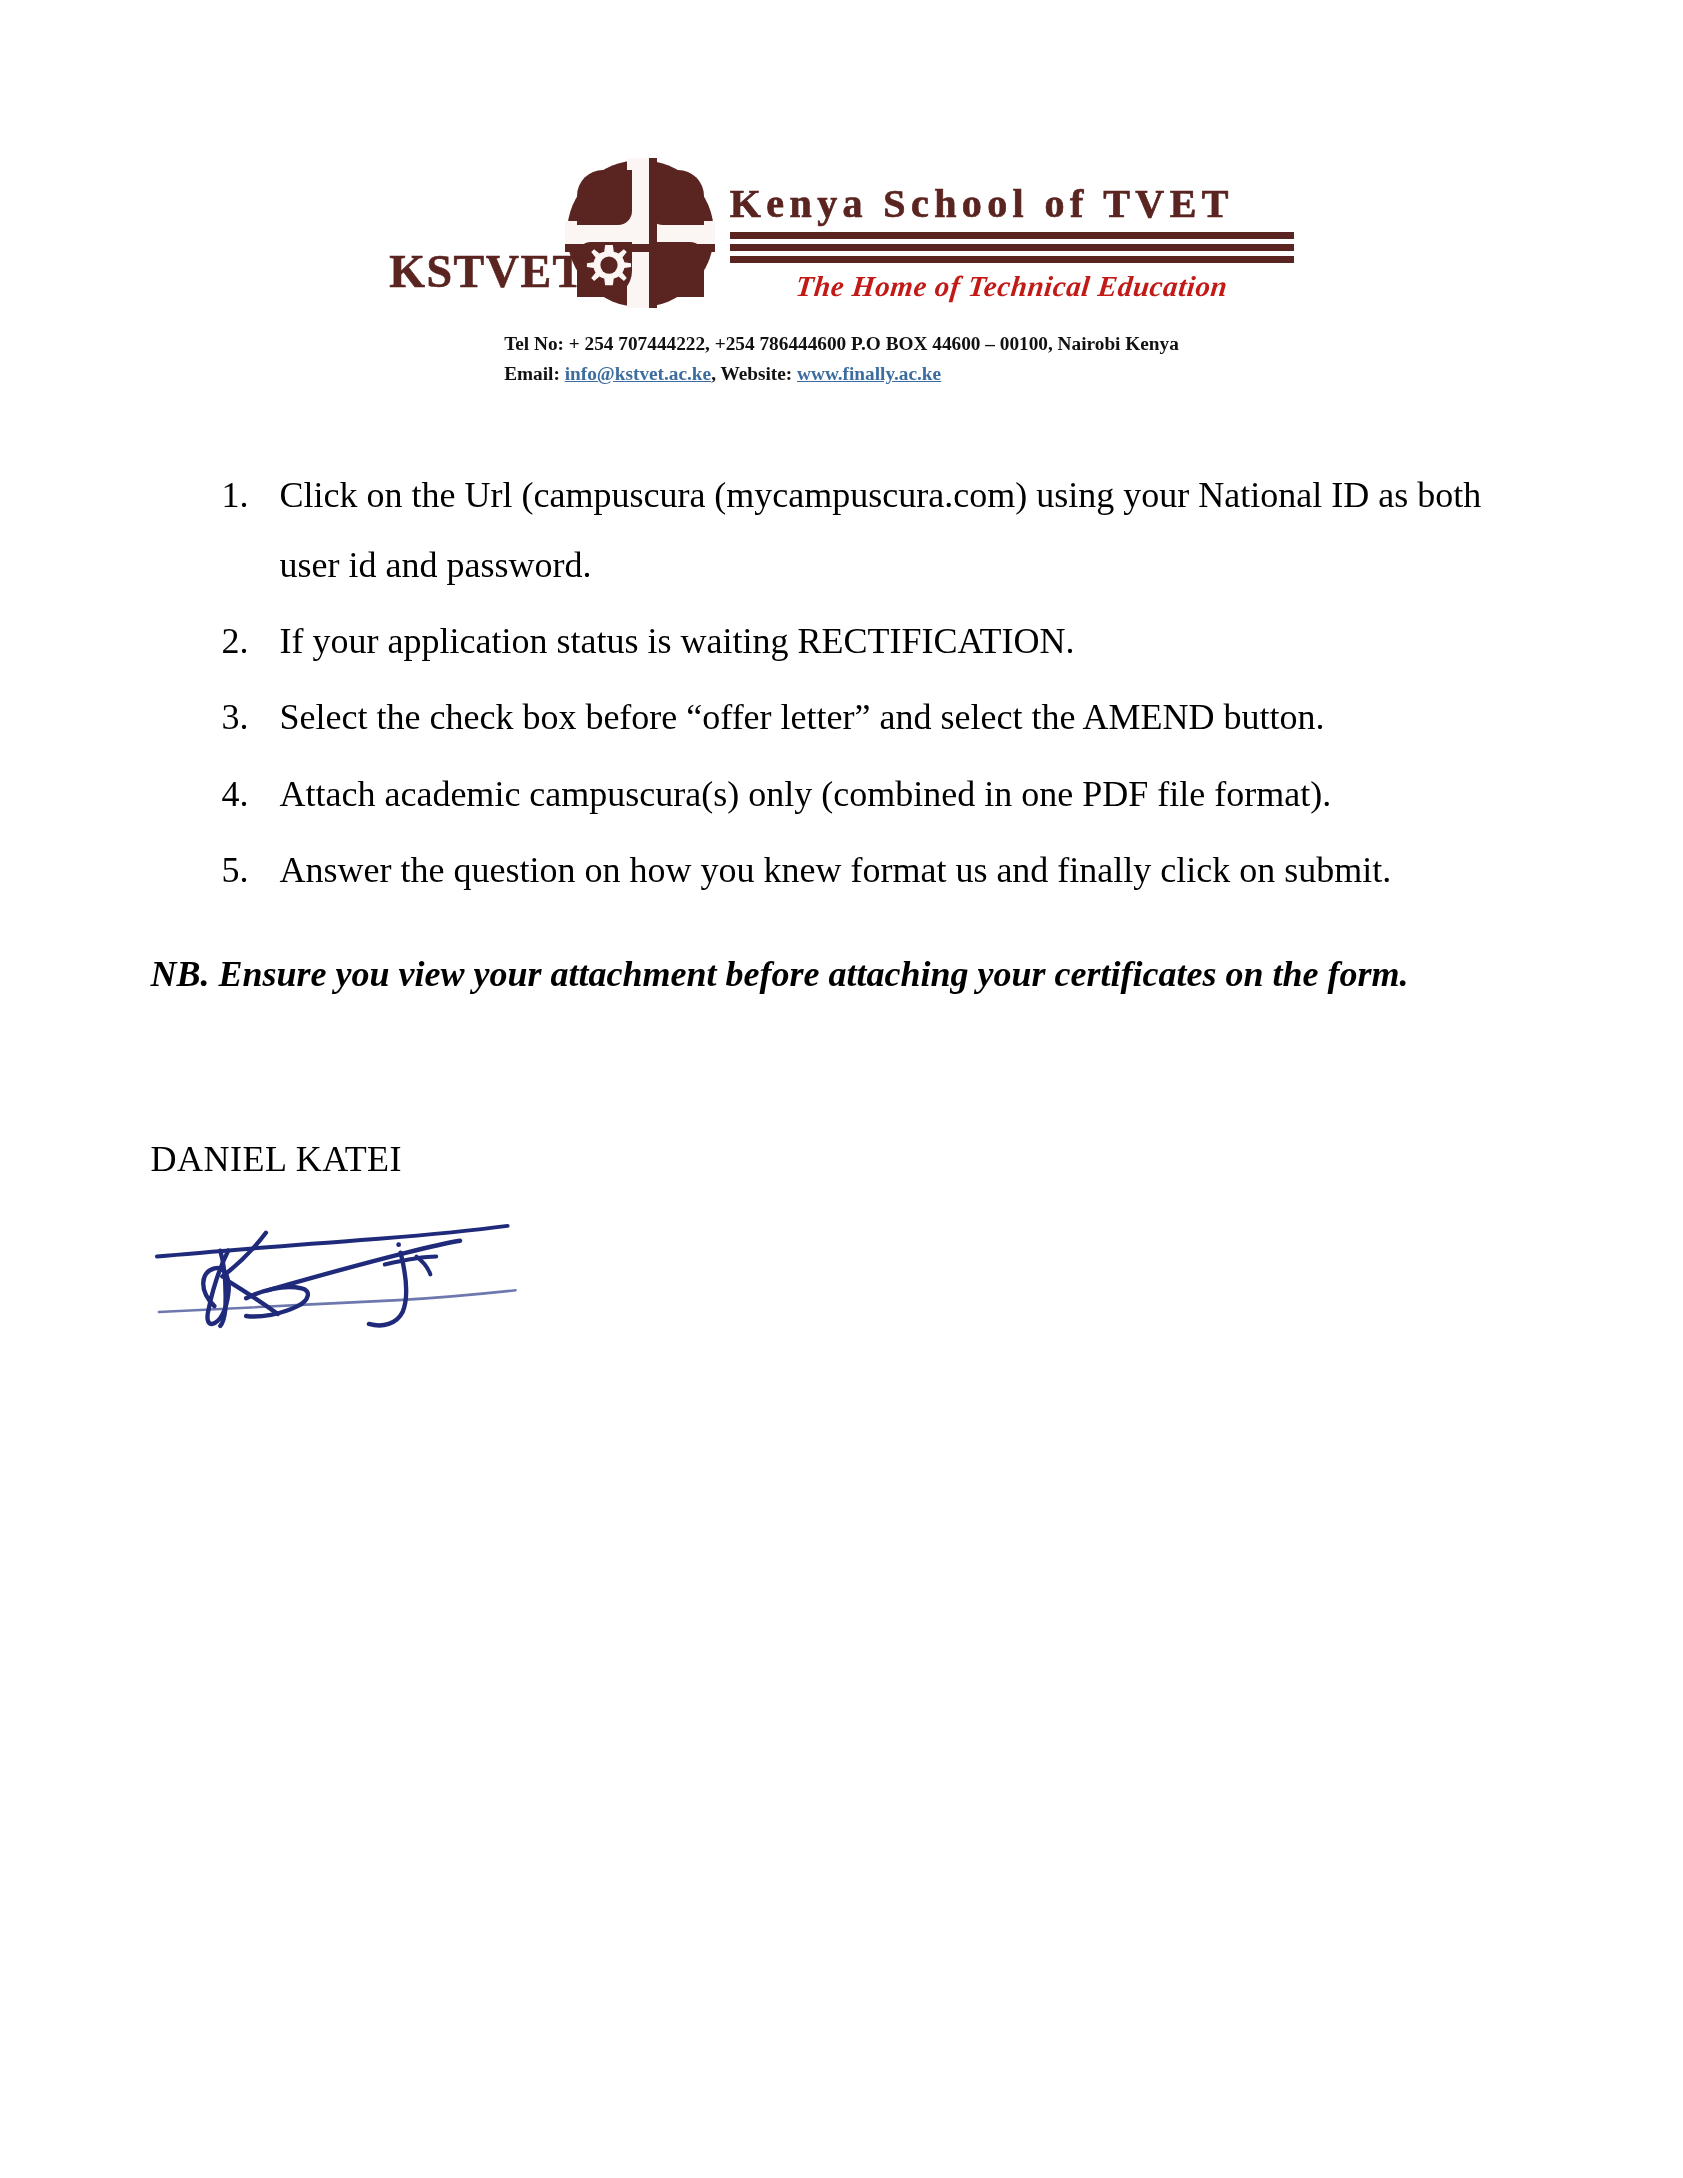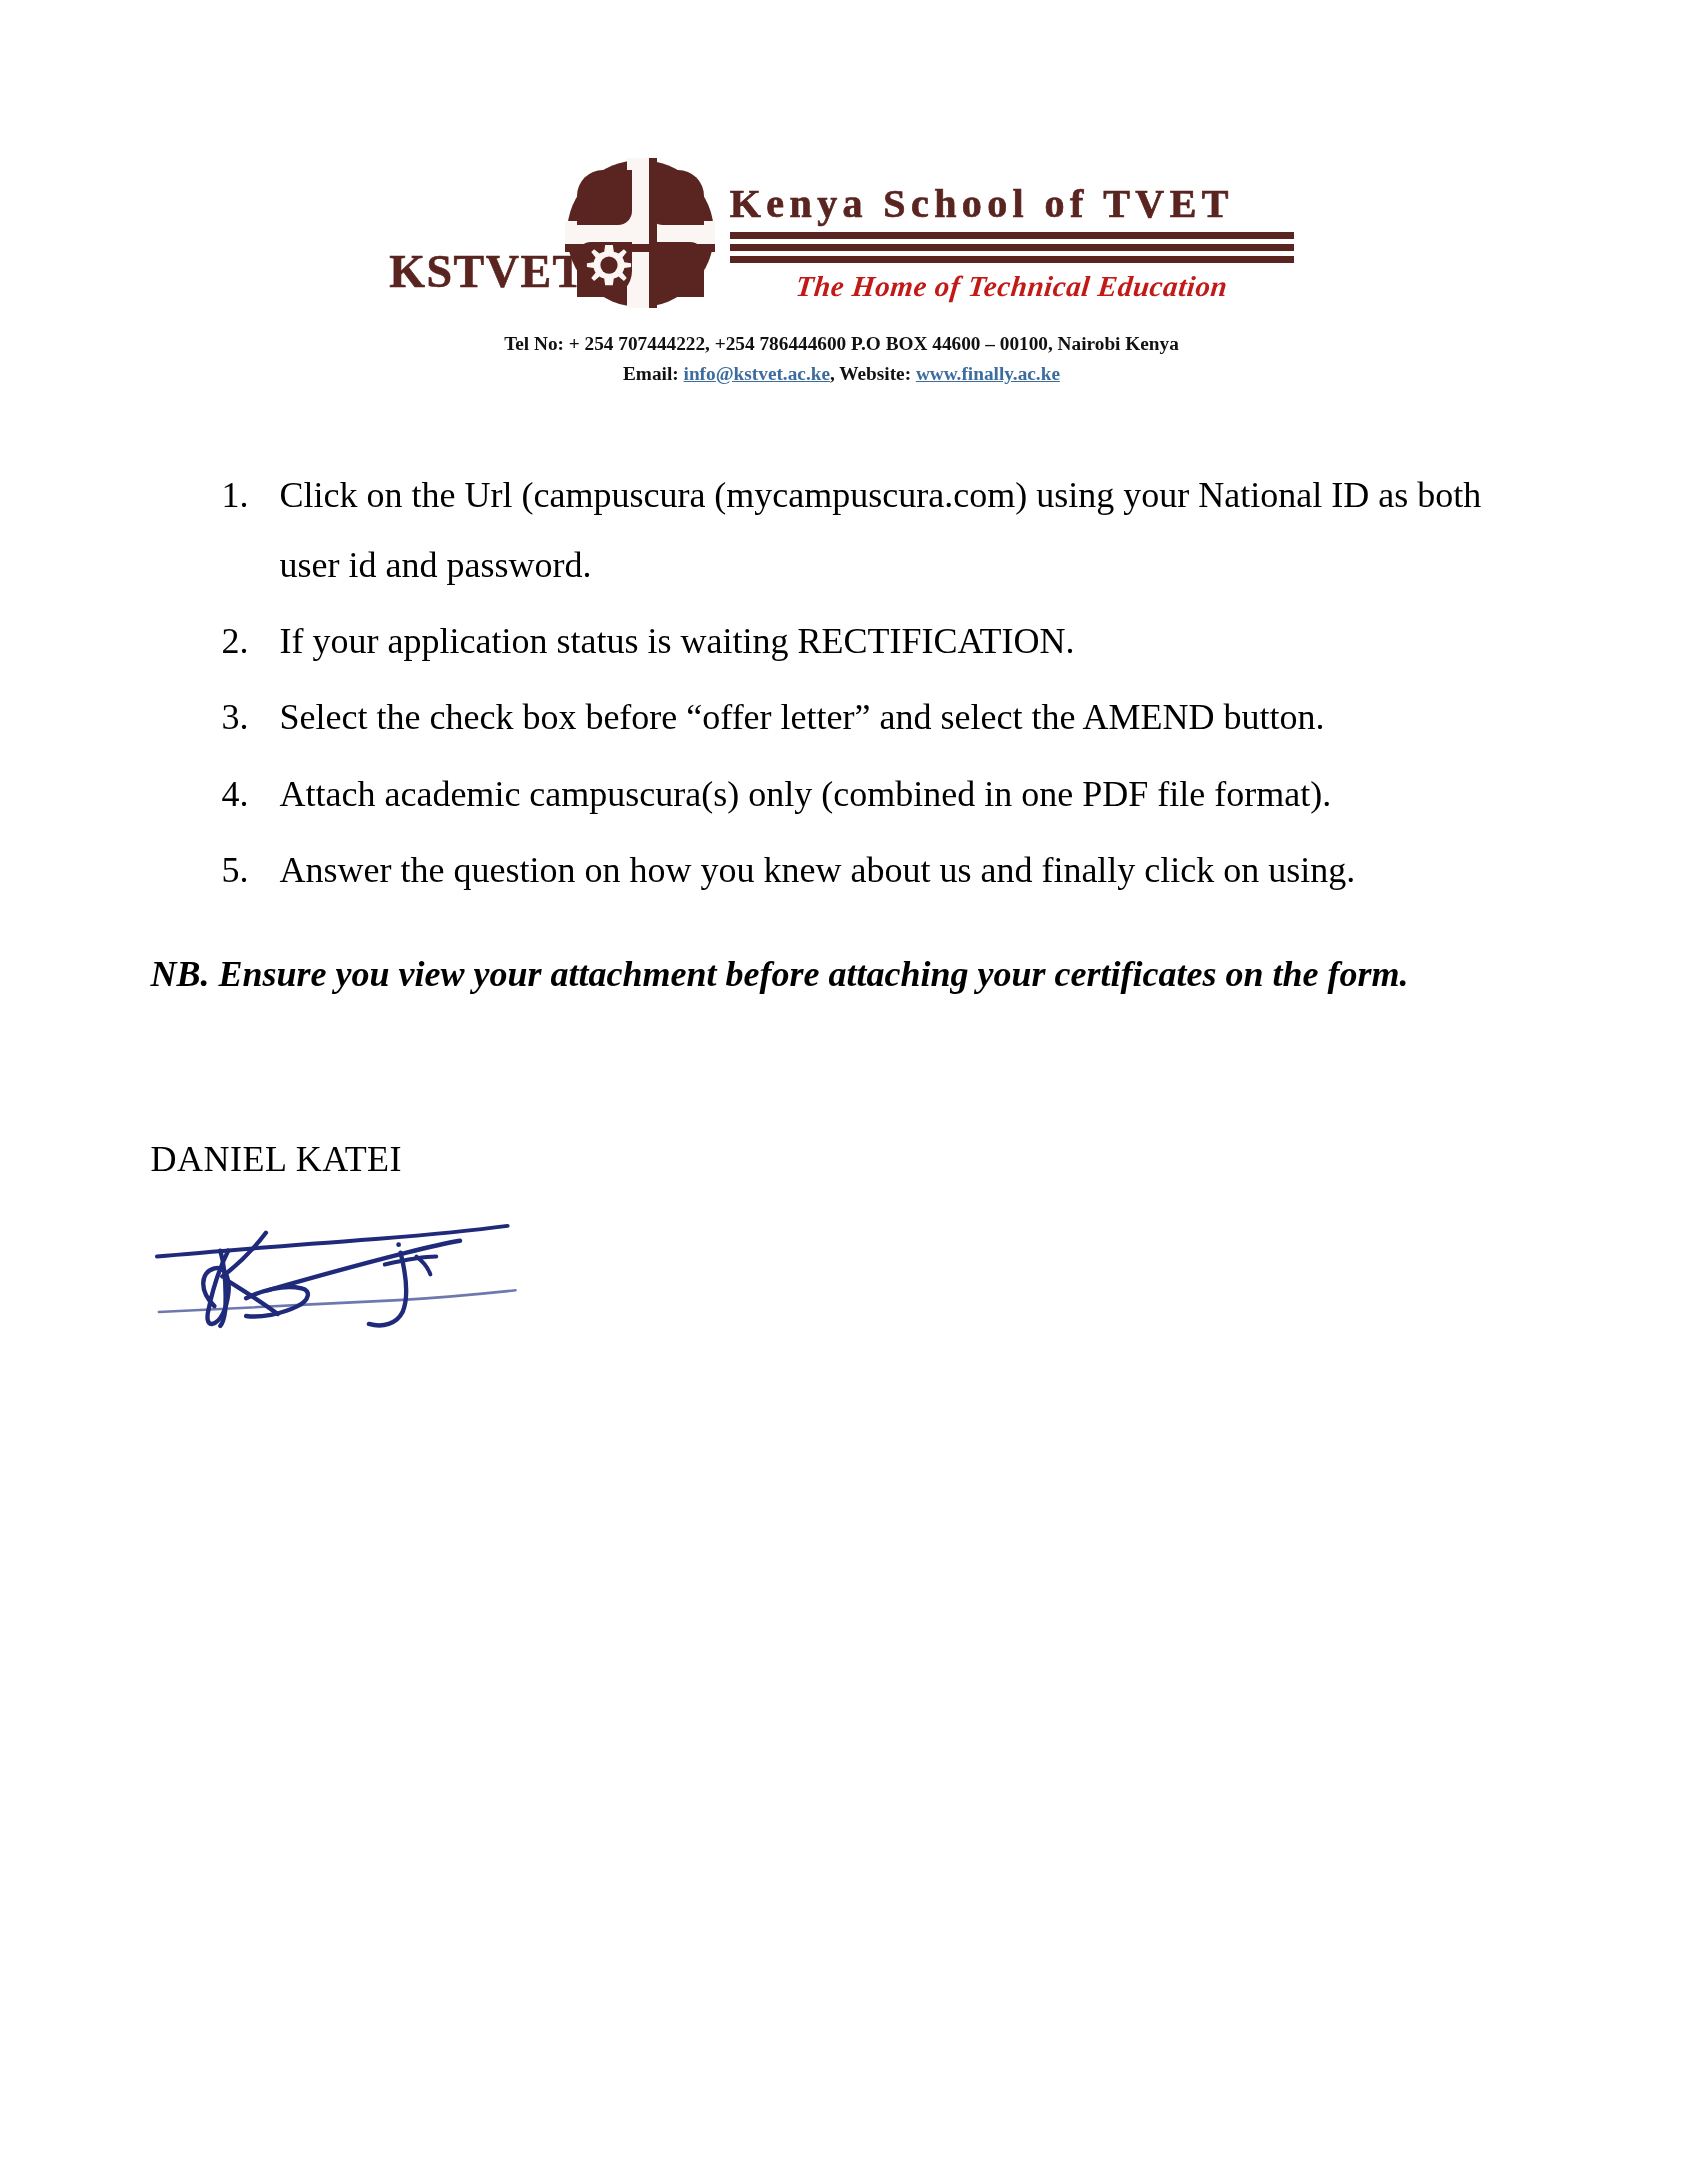--- a/index.html
+++ b/index.html
@@ -160,21 +160,20 @@
     font-weight: bold;
     font-size: 29px;
     color: #c21a17;
     letter-spacing: 0.6px;
     white-space: nowrap;
     transform: skewX(-6deg);
   }
 
   .contact {
     margin-top: 22px;
-    text-align: center;
     font-family: "Liberation Serif", "DejaVu Serif", serif;
     font-size: 19.3px;
     font-weight: bold;
     line-height: 1.55;
     color: #111111;
   }
   .contact .line { white-space: nowrap; }
   .contact .link {
     color: #3d6c9e;
     text-decoration: underline;
@@ -292,21 +291,21 @@
   </div>
 
   <div class="content">
 
 
     <ol class="steps">
       <li>Click on the Url (campuscura (mycampuscura.com) using your National ID as both user id and password.</li>
       <li>If your application status is waiting RECTIFICATION.</li>
       <li>Select the check box before “offer letter” and select the AMEND button.</li>
       <li>Attach academic campuscura(s) only (combined in one PDF file format).</li>
-      <li>Answer the question on how you knew about us and finally click on using.</li>
+      <li>Answer the question on how you knew format us and finally click on submit.</li>
     </ol>
 
     <div class="nb">NB. Ensure you view your attachment before attaching your certificates on the form.</div>
 
     <div class="signoff-name">DANIEL KATEI</div>
 
     <svg class="signature" viewBox="0 0 420 132">
       <g fill="none" stroke="#1f2a7a" stroke-linecap="round" stroke-linejoin="round">
         <path d="M6 58 C70 52 150 46 230 40 C280 36 330 31 360 27" stroke-width="4"></path>
         <path d="M8 114 C80 110 170 106 250 102 C300 99 340 95 368 92" stroke-width="2.6" stroke="#6d78ae"></path>

